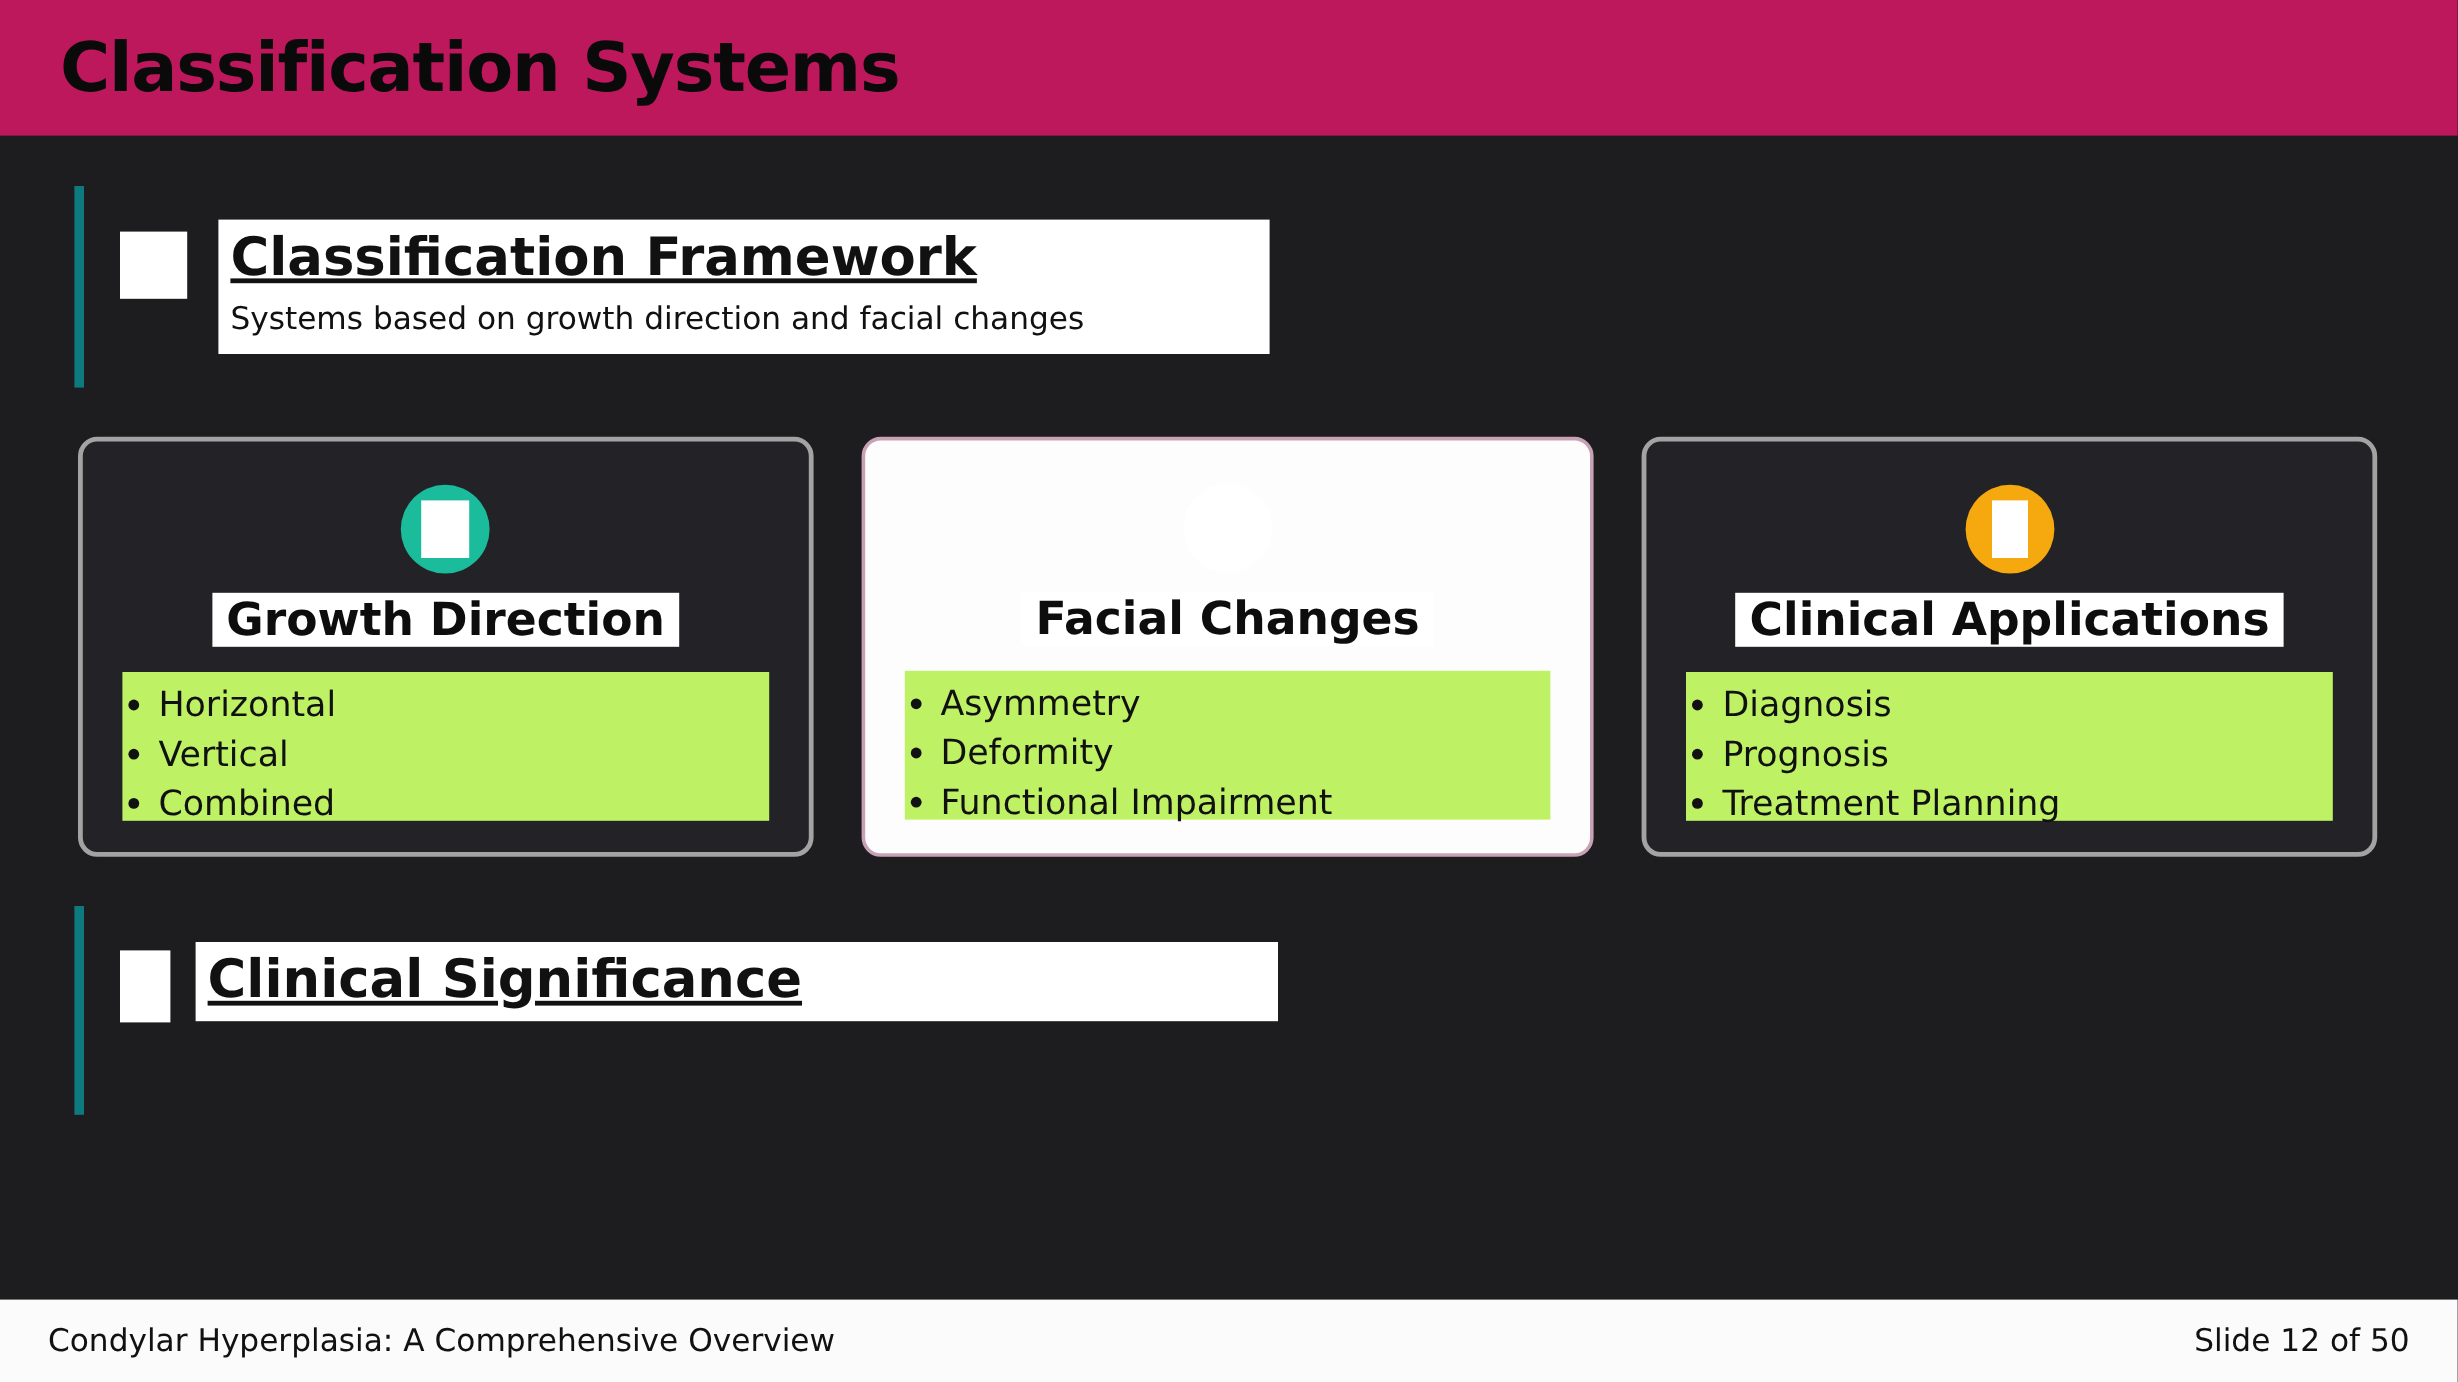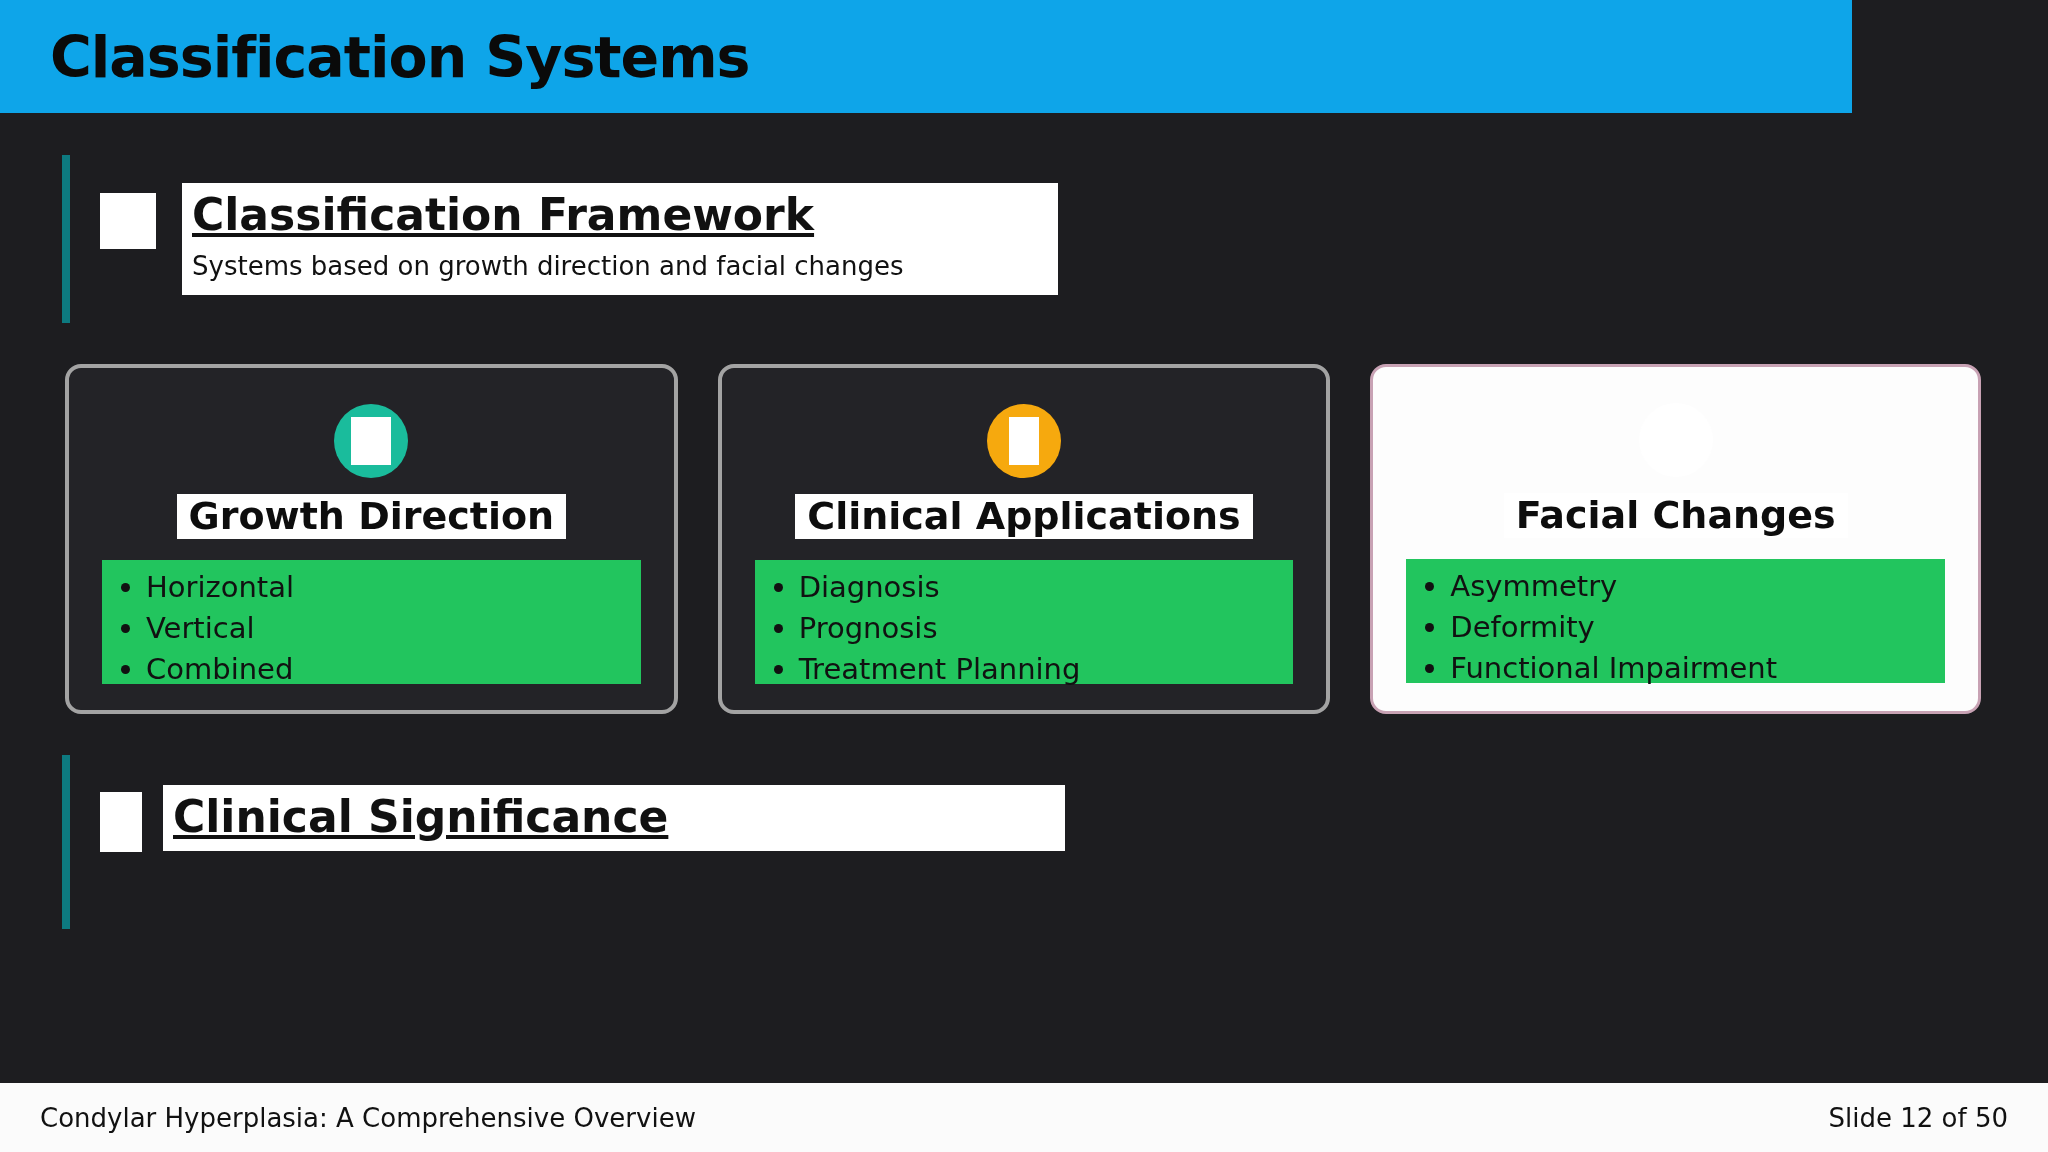--- a/index.html
+++ b/index.html
@@ -6,22 +6,22 @@
   html,body { width:2048px; height:1152px; }
   body {
     font-family: "DejaVu Sans", "Liberation Sans", sans-serif;
     background:#1d1d20;
     overflow:hidden;
   }
   .slide { position:relative; width:2048px; height:1152px; background:#1d1d20; }
 
   
   .titlebar {
-    position:absolute; top:0; left:0; width:1852px; height:113px;
-    background:#0ea5e9; display:flex; align-items:center;
+    position:absolute; top:0; left:0; width:2048px; height:113px;
+    background:#be185d; display:flex; align-items:center;
   }
   .titlebar h1 {
     margin-left:50px; font-size:57px; font-weight:bold; color:#0a0a0a;
     letter-spacing:-1px;
   }
 
   
   .callout { position:absolute; left:0; width:1200px; }
   .callout .accent-bar { position:absolute; left:62px; top:0; width:8px; background:#0d7a80; }
   .callout .tofu { position:absolute; background:#ffffff; }
@@ -63,21 +63,21 @@
   .slab--w30 { width:30px; }
 
   .card-title-row { text-align:center; margin-top:16px; }
   .card-title {
     display:inline-block; background:#ffffff; color:#0d0d0d;
     font-size:38px; font-weight:bold; line-height:38px; padding:3px 12px 4px;
     white-space:nowrap;
   }
 
   .card-list-box {
-    background:#22c55e; margin:21px 33px 0; height:124px; padding:9px 8px 0 14px;
+    background:#bef264; margin:21px 33px 0; height:124px; padding:9px 8px 0 0;
   }
   .card-list-box ul { list-style:disc; padding-left:30px; }
   .card-list-box li {
     font-size:29px; line-height:36px; color:#111; margin-bottom:5px;
     white-space:nowrap;
   }
 
   
   .footer {
     position:absolute; left:0; bottom:0; width:2048px; height:69px;
@@ -116,52 +116,52 @@
       </div>
       <div class="card-list-box">
         <ul>
           <li>Horizontal</li>
           <li>Vertical</li>
           <li>Combined</li>
         </ul>
       </div>
     </article>
 
+    <article class="card card--light">
+      <div class="card-icon-row">
+        <div class="circle" style="background-color: rgb(255, 255, 255);">
+          <div class="slab slab--w36"></div>
+        </div>
+      </div>
+      <div class="card-title-row">
+        <span class="card-title">Facial Changes</span>
+      </div>
+      <div class="card-list-box">
+        <ul>
+          <li>Asymmetry</li>
+          <li>Deformity</li>
+          <li>Functional Impairment</li>
+        </ul>
+      </div>
+    </article>
+
     <article class="card card--dark">
       <div class="card-icon-row">
         <div class="circle" style="background-color: rgb(246, 169, 14);">
           <div class="slab slab--w30"></div>
         </div>
       </div>
       <div class="card-title-row">
         <span class="card-title">Clinical Applications</span>
       </div>
       <div class="card-list-box">
         <ul>
           <li>Diagnosis</li>
           <li>Prognosis</li>
           <li>Treatment Planning</li>
-        </ul>
-      </div>
-    </article>
-
-    <article class="card card--light">
-      <div class="card-icon-row">
-        <div class="circle" style="background-color: rgb(255, 255, 255);">
-          <div class="slab slab--w36"></div>
-        </div>
-      </div>
-      <div class="card-title-row">
-        <span class="card-title">Facial Changes</span>
-      </div>
-      <div class="card-list-box">
-        <ul>
-          <li>Asymmetry</li>
-          <li>Deformity</li>
-          <li>Functional Impairment</li>
         </ul>
       </div>
     </article>
 
   </div>
 
   <section class="callout" id="significance">
     <div class="accent-bar" style="background-color: rgb(13, 122, 128);"></div>
     <div class="tofu"></div>
     <div class="callout-box">

